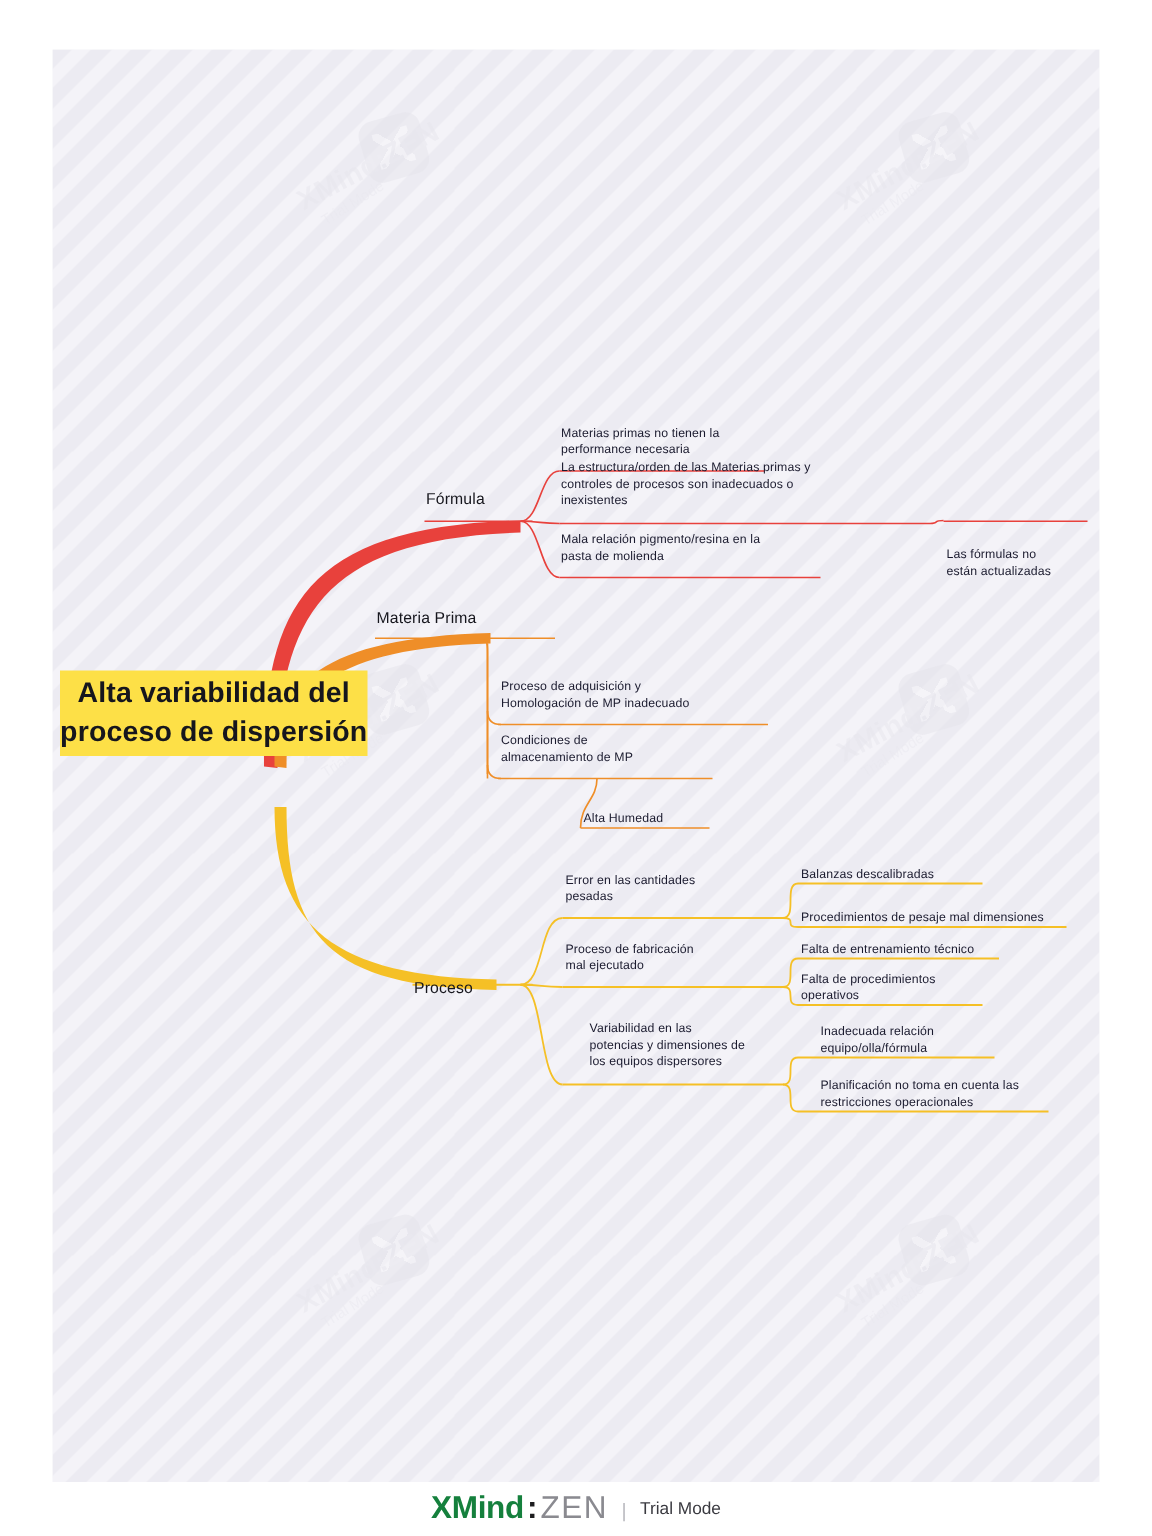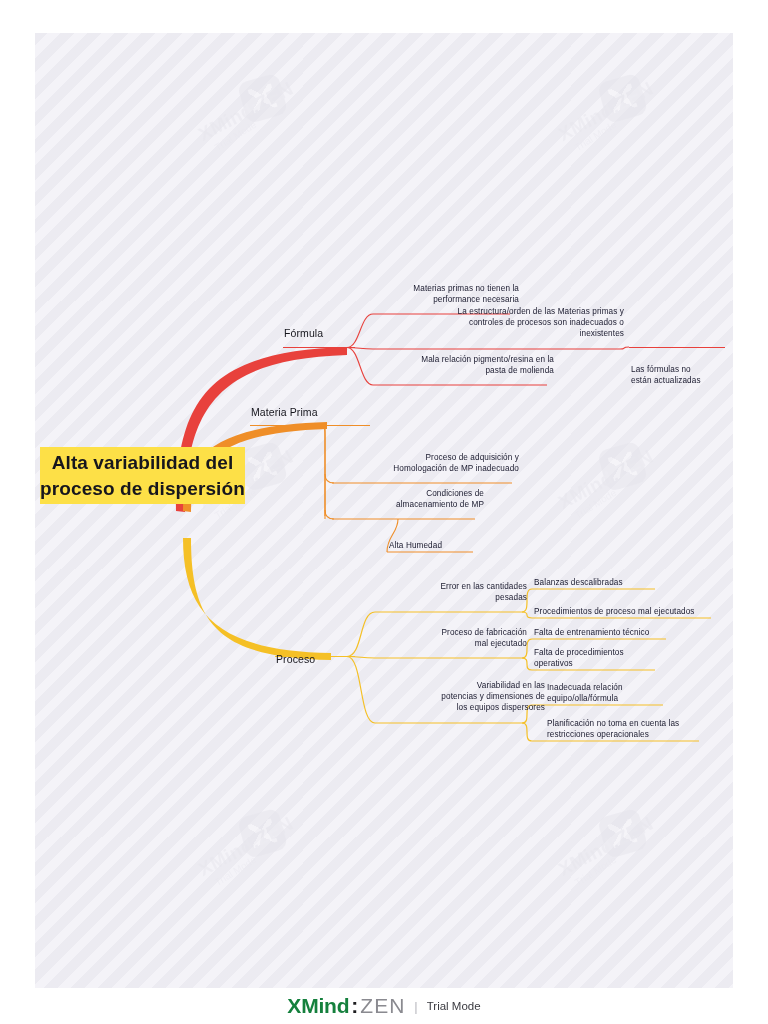--- a/index.html
+++ b/index.html
@@ -84,21 +84,21 @@
     background: #fde047;
     display: flex; align-items: center; justify-content: center;
     text-align: center;
     font-size: 19px; font-weight: 700;
     color: #16161d;
     line-height: 1.35;
     letter-spacing: .1px;
     white-space: pre-line;
   }
   .lvl1 { font-size: 10.5px; color: #16161d; }
-  .lvl2 { font-size: 8.2px; text-align: right; }
+  .lvl2 { font-size: 8.2px; }
   .lvl3 { font-size: 8.2px; }
 
   
   #footer {
     position: absolute; left: 0; top: 988px;
     width: 768px; height: 36px;
     display: flex; align-items: center; justify-content: center;
     background: #ffffff;
   }
   #footer .brand-a { font-size: 21px; font-weight: 700; color: #15803d; letter-spacing: -0.2px; }
@@ -243,21 +243,21 @@
 
     <div class="node lvl2" style="left:342px; top:595px; width:150px;">Proceso de fabricación
 mal ejecutado</div>
 
     <div class="node lvl2" style="left:358px; top:648px; width:152px;">Variabilidad en las
 potencias y dimensiones de
 los equipos dispersores</div>
 
     <div class="node lvl3" style="left:499px; top:545px; width:160px;">Balanzas descalibradas</div>
 
-    <div class="node lvl3" style="left:499px; top:574px; width:200px;">Procedimientos de proceso mal ejecutados</div>
+    <div class="node lvl3" style="left:499px; top:574px; width:200px;">Procedimientos de pesaje mal dimensiones</div>
 
     <div class="node lvl3" style="left:499px; top:595px; width:175px;">Falta de entrenamiento técnico</div>
 
     <div class="node lvl3" style="left:499px; top:615px; width:150px;">Falta de procedimientos
 operativos</div>
 
     <div class="node lvl3" style="left:512px; top:650px; width:140px;">Inadecuada relación
 equipo/olla/fórmula</div>
 
     <div class="node lvl3" style="left:512px; top:686px; width:180px;">Planificación no toma en cuenta las

